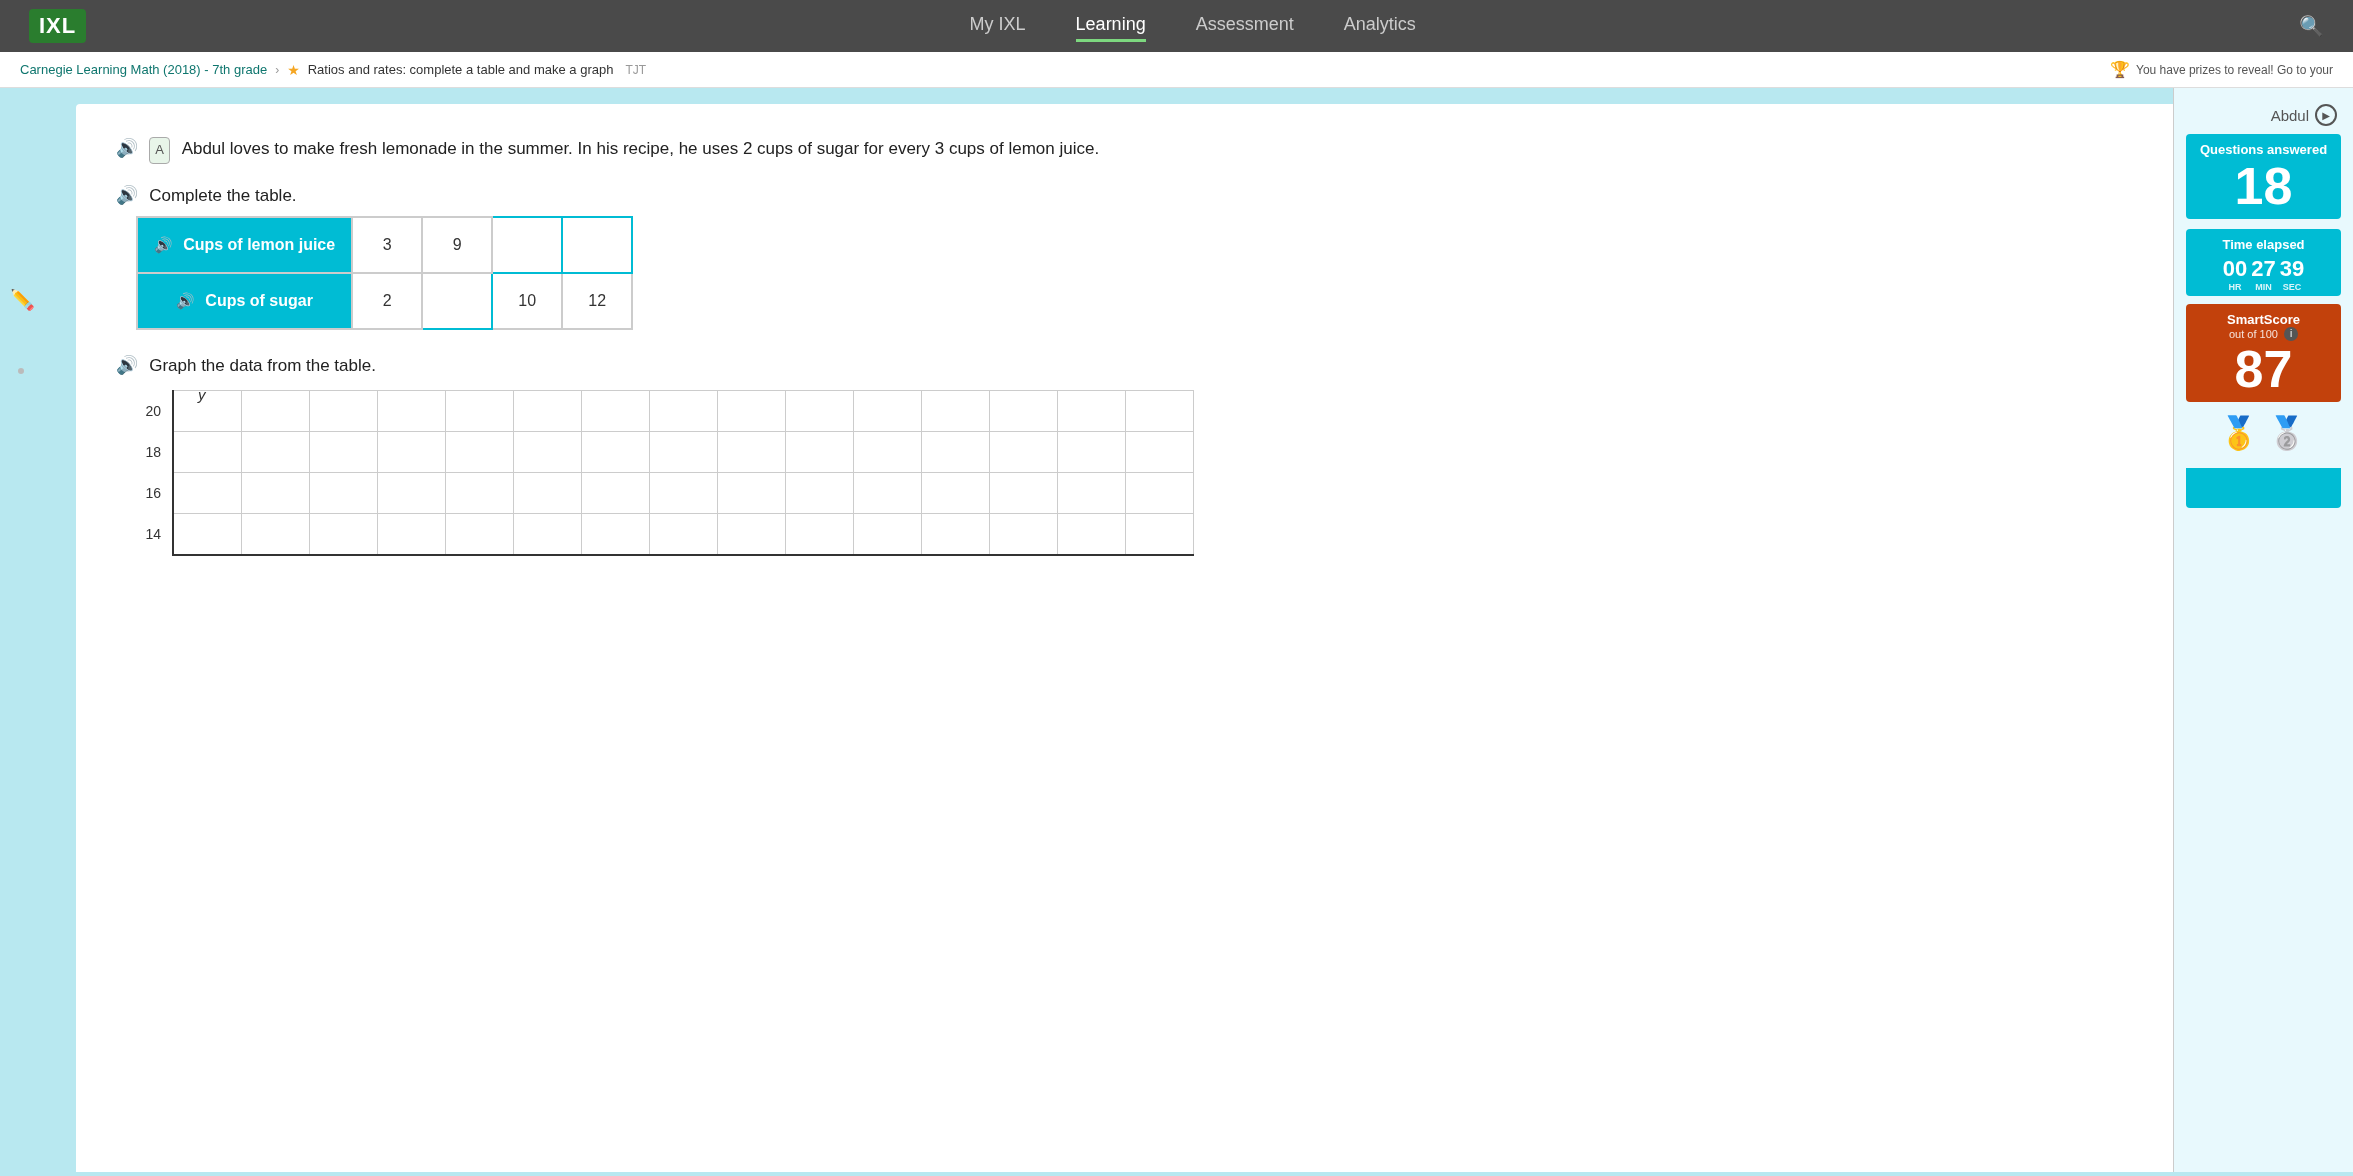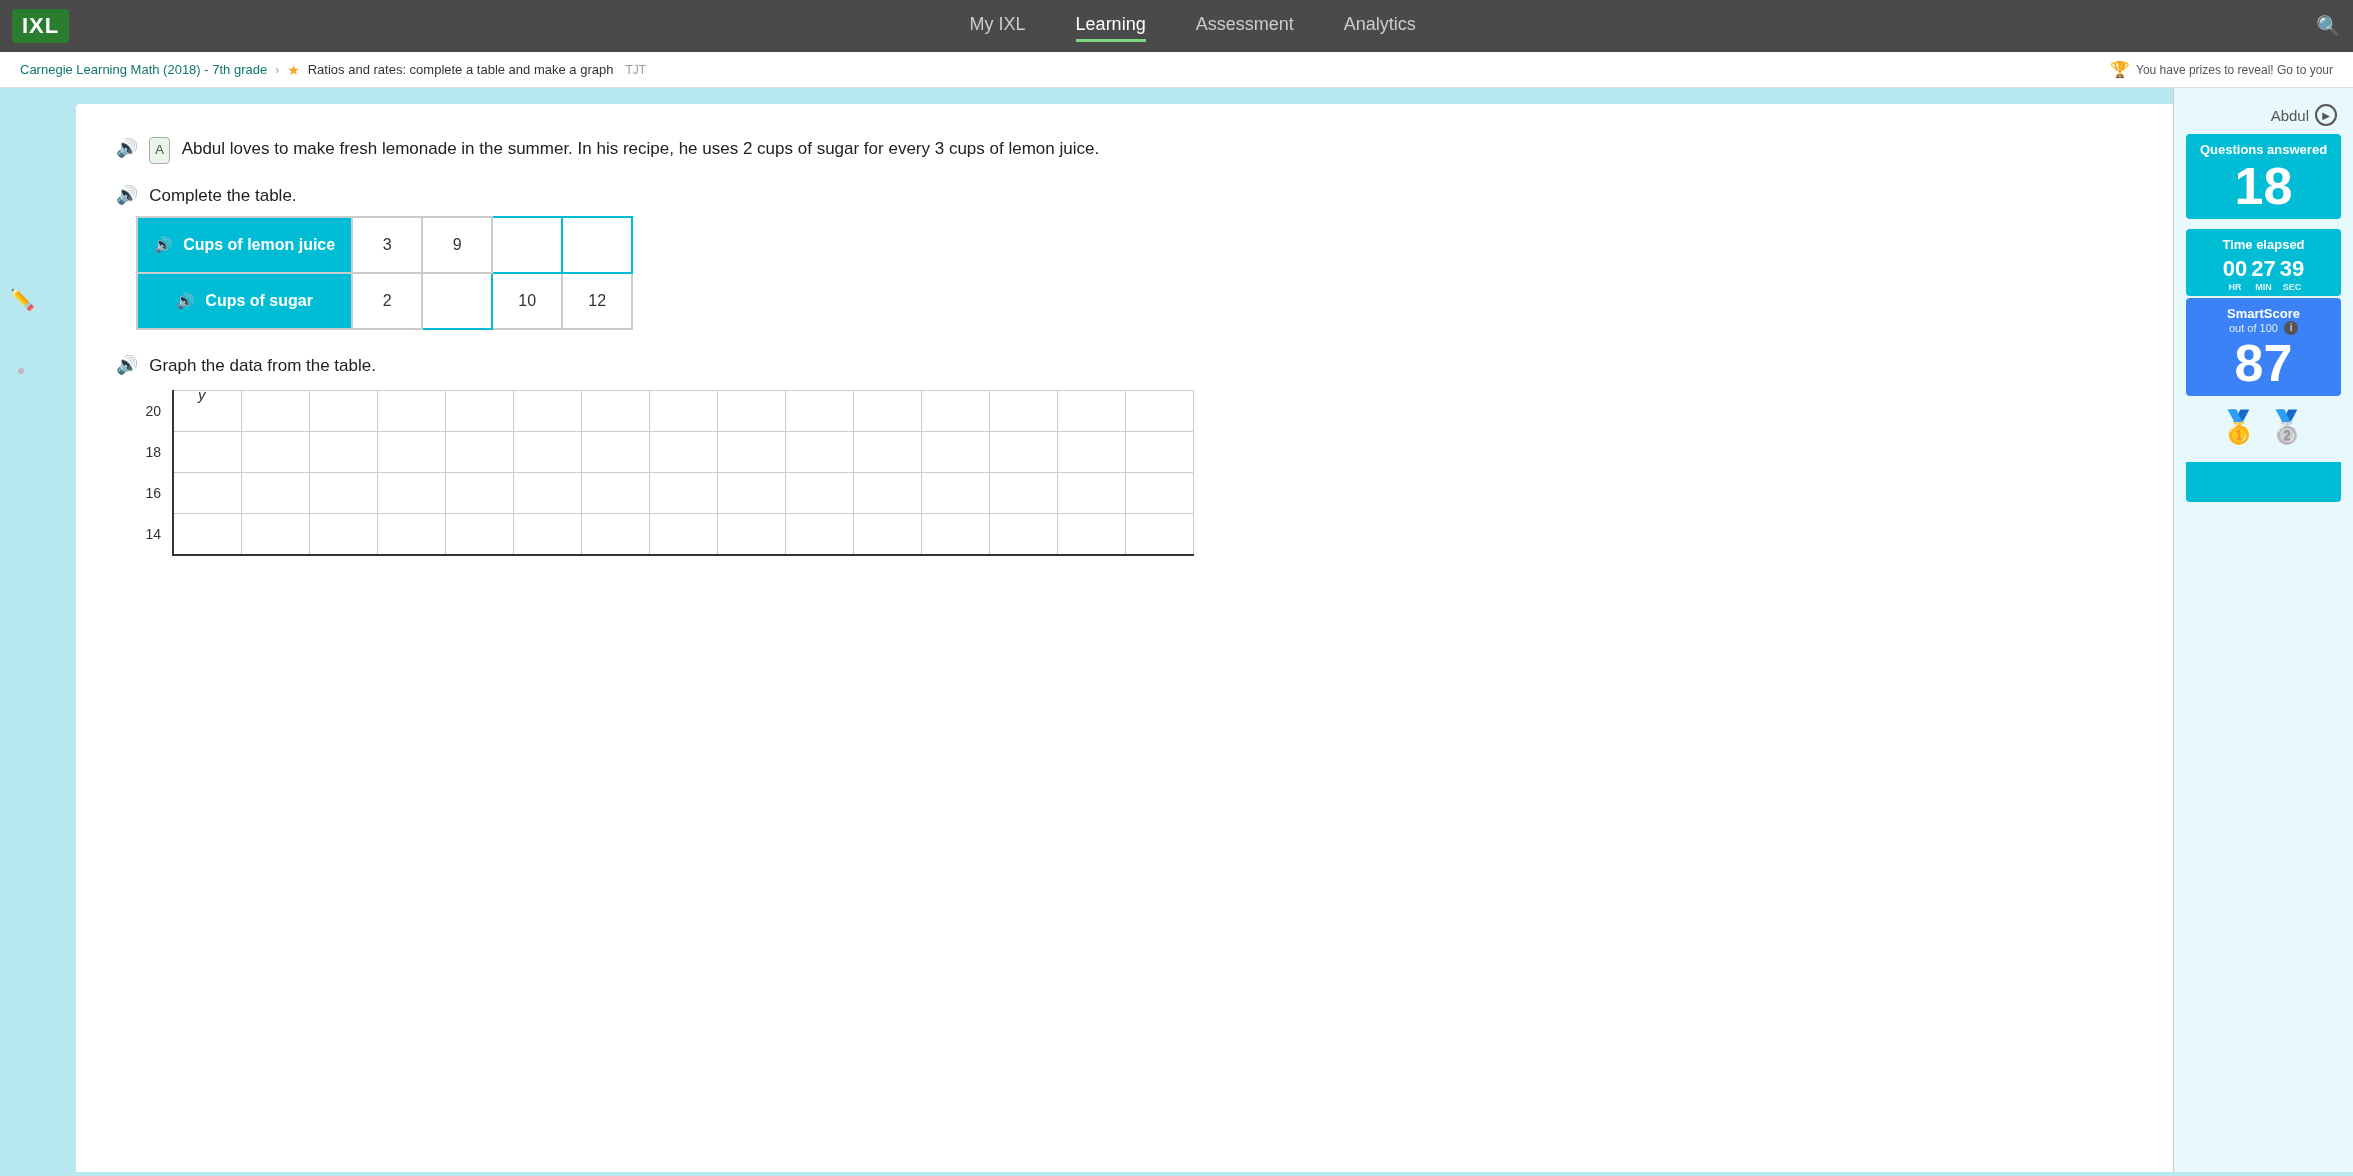--- a/index.html
+++ b/index.html
@@ -8,21 +8,21 @@
       background: #b8e8f0;
       min-height: 100vh;
       overflow-x: hidden;
     }
 
     
     .top-nav {
       background: #4a4a4a;
       display: flex;
       align-items: center;
-      padding: 0 12px;
+      padding: 0 29px;
       height: 52px;
       gap: 40px;
     }
     .logo-area {
       background: #2a7d2e;
       padding: 4px 10px;
       border-radius: 4px;
       font-weight: bold;
       font-size: 22px;
       color: white;
@@ -315,26 +315,26 @@
       font-size: 22px;
       font-weight: bold;
     }
     .time-label-small {
       font-size: 9px;
       color: rgba(255,255,255,0.85);
       text-transform: uppercase;
     }
 
     .smartscore-card {
-      background: #3b82f6;
+      background: #c2410c;
       color: white;
       border-radius: 4px;
       text-align: center;
       padding: 8px 22px 4px;
-      margin-top: 2px;
+      margin-top: 8px;
     }
     .smartscore-label {
       font-size: 13px;
       font-weight: 600;
     }
     .smartscore-sublabel {
       font-size: 11px;
       color: rgba(255,255,255,0.85);
     }
     .smartscore-number {

